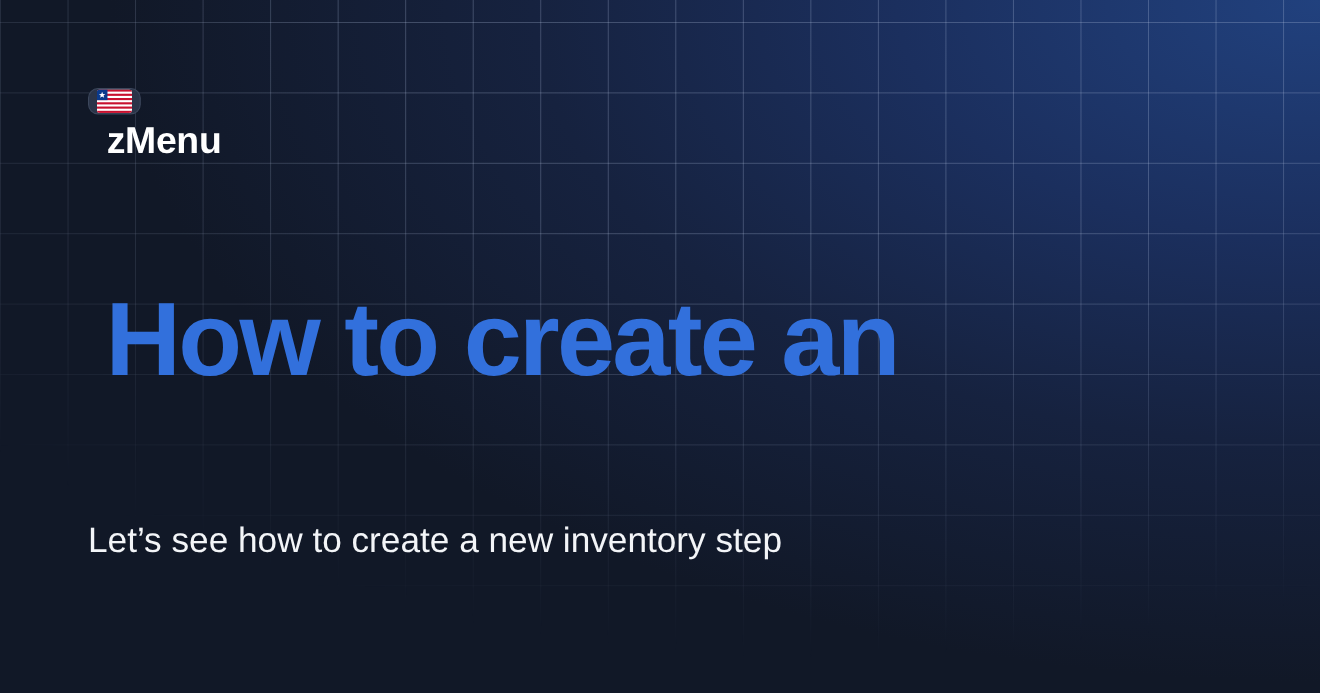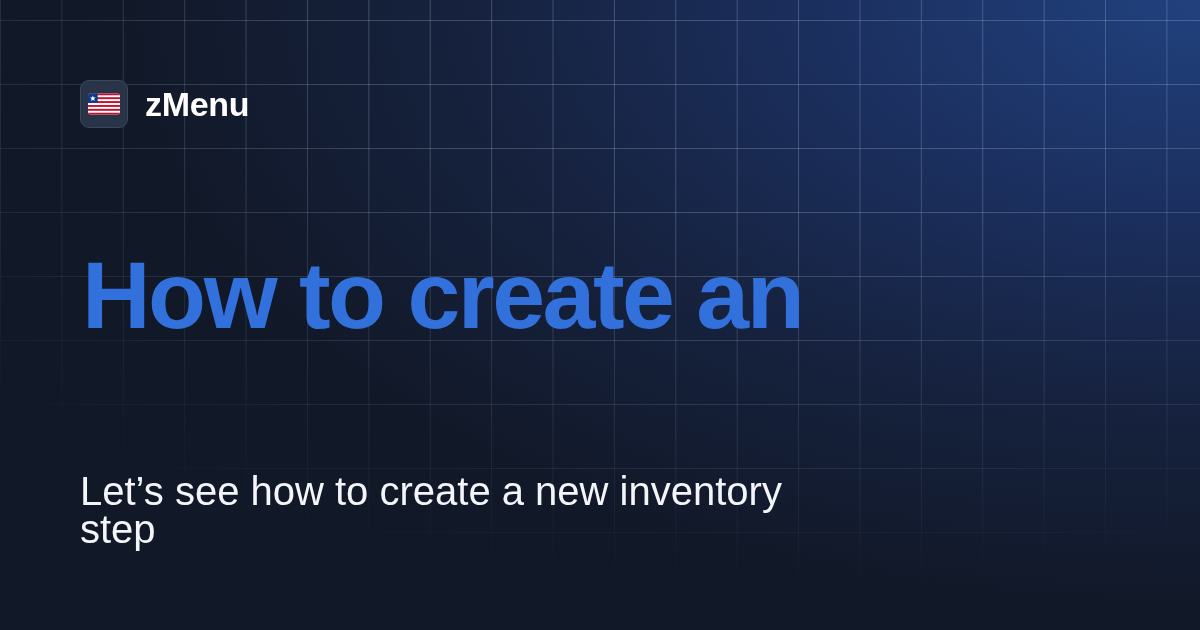--- a/index.html
+++ b/index.html
@@ -18,45 +18,45 @@
     background-image:
       linear-gradient(to right, rgba(180,195,225,0.28) 1px, transparent 1px),
       linear-gradient(to bottom, rgba(180,195,225,0.28) 1px, transparent 1px);
     background-size: 61.4px 64px;
     background-position: 0px 20px;
     -webkit-mask-image: radial-gradient(ellipse 1050px 600px at 760px 0px, rgba(0,0,0,1) 40%, rgba(0,0,0,0.5) 70%, rgba(0,0,0,0) 100%);
     mask-image: radial-gradient(ellipse 1050px 600px at 760px 0px, rgba(0,0,0,1) 40%, rgba(0,0,0,0.5) 70%, rgba(0,0,0,0) 100%);
   }
   .brand {
     position: absolute; left: 80px; top: 80px; height: 48px;
-    display: flex; align-items: flex-end;
+    display: flex; align-items: flex-start; flex-direction: column;
   }
   .logo-box {
     width: 46px; height: 46px; border-radius: 9px;
     background: #2a3448; border: 1px solid #3c475c;
     display: flex; align-items: center; justify-content: center;
   }
   .flag { display: block; }
   .brand-name {
     margin-left: 17px; color: #ffffff;
     font-size: 34px; font-weight: 700; letter-spacing: -0.3px;
     line-height: 48px;
   }
   .headline {
-    position: absolute; left: 80px; top: 246px; margin: 2px;
+    position: absolute; left: 80px; top: 246px; margin: 16px;
     color: #3270dc;
     font-size: 95px; font-weight: 700; line-height: 95px;
     letter-spacing: -2.5px;
     white-space: nowrap;
   }
   .headline span { display: block; }
   .subtitle {
     position: absolute; left: 80px; top: 472px; margin: 0;
     color: #f3f5f8;
-    font-size: 40px; font-weight: 400; line-height: 38px;
+    font-size: 32px; font-weight: 400; line-height: 38px;
     width: 780px;
   }
   .subtitle span { display: block; }
 </style>
 </head>
 <body>
 
 <div class="canvas">
   <div class="grid"></div>
 

